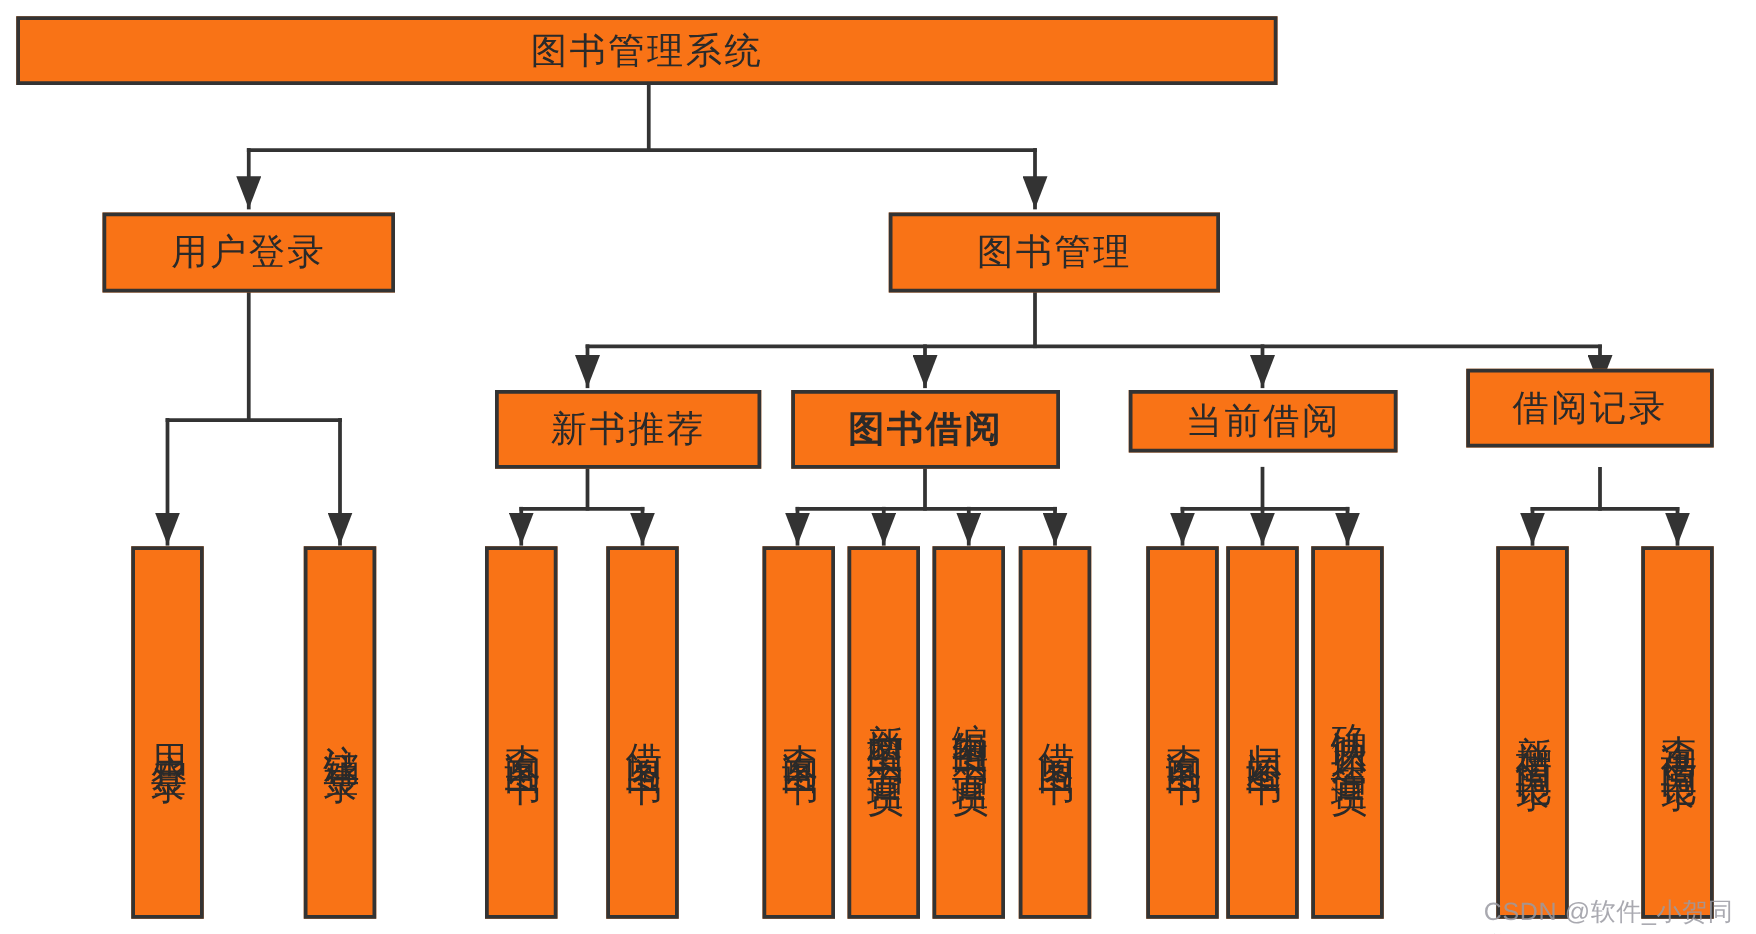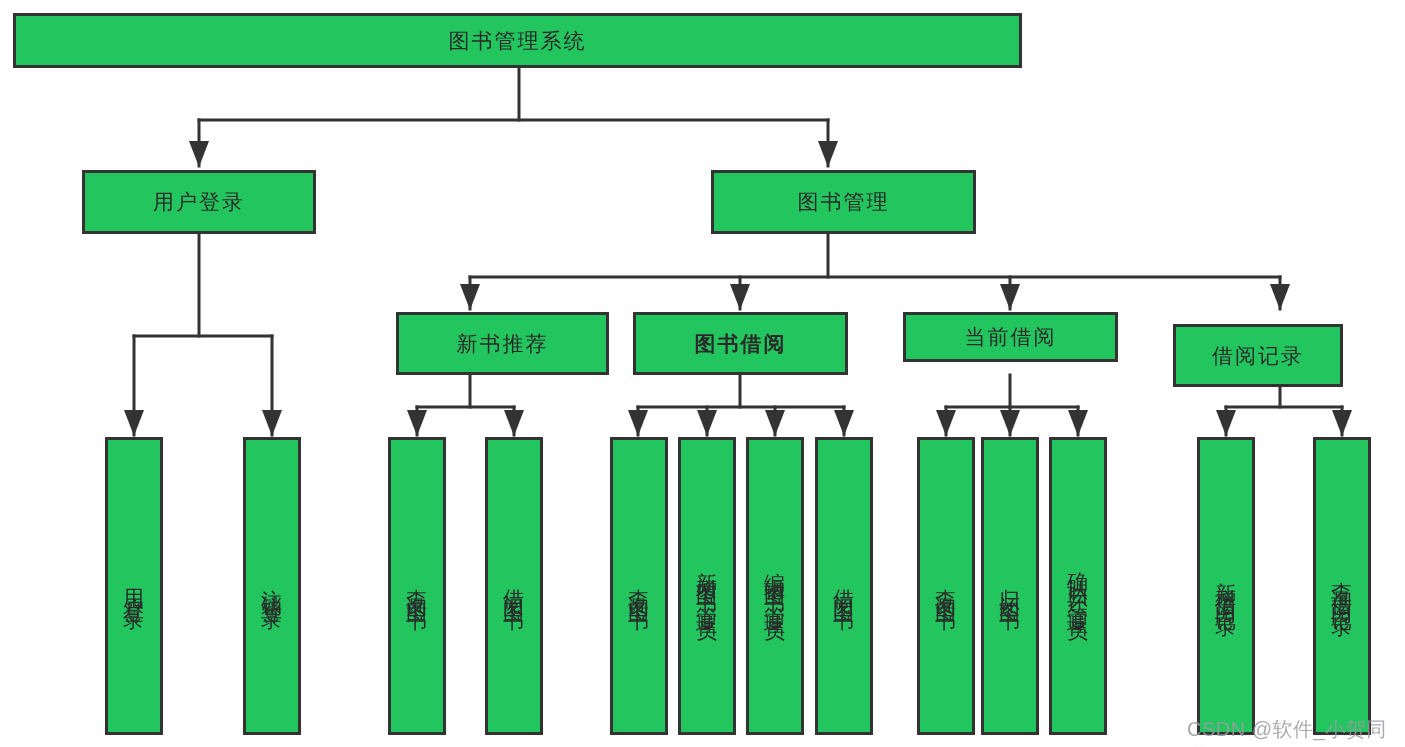--- a/index.html
+++ b/index.html
@@ -6,24 +6,24 @@
   .stage{
     position:relative;width:1405px;height:747px;
     background:var(--bg,#ffffff);
     font-family:"Liberation Sans","DejaVu Sans",sans-serif;
     overflow:hidden;
   }
   svg.wires{position:absolute;left:0;top:0;z-index:0;}
   .node{
     position:absolute;box-sizing:border-box;
     border:3px solid var(--line,#333333);
-    background:#22c55e;
+    background:#f97316;
     display:flex;align-items:center;justify-content:center;
     color:var(--text,#2a2a2a);
-    font-size:21px;letter-spacing:2px;
+    font-size:29px;letter-spacing:2px;
     z-index:1;text-align:right;white-space:nowrap;
   }
   .leaf .v{
     writing-mode:vertical-rl;text-orientation:mixed;
     letter-spacing:7px;line-height:1;white-space:nowrap;
   }
   .watermark{
     position:absolute;z-index:2;
     font-size:20px;letter-spacing:.5px;
     color:var(--wm,#9b9ba3);opacity:.85;
@@ -97,21 +97,21 @@
 
   <div class="node" style="left:364px;top:312px;width:213px;height:63px;margin-left:32px;">
     <span>新书推荐</span>
   </div>
   <div class="node" style="left:633px;top:312px;width:215px;height:63px;font-weight:bold;">
     <span>图书借阅</span>
   </div>
   <div class="node" style="left:903px;top:312px;width:215px;height:50px;">
     <span>当前借阅</span>
   </div>
-  <div class="node" style="left:1173px;top:324px;width:170px;height:63px;">
+  <div class="node" style="left:1173px;top:295px;width:198px;height:63px;">
     <span>借阅记录</span>
   </div>
 
   <div class="node leaf" style="left:105px;top:437px;width:58px;height:298px;">
     <span class="v">用户登录</span>
   </div>
   <div class="node leaf" style="left:243px;top:437px;width:58px;height:298px;">
     <span class="v">注销登录</span>
   </div>
 

